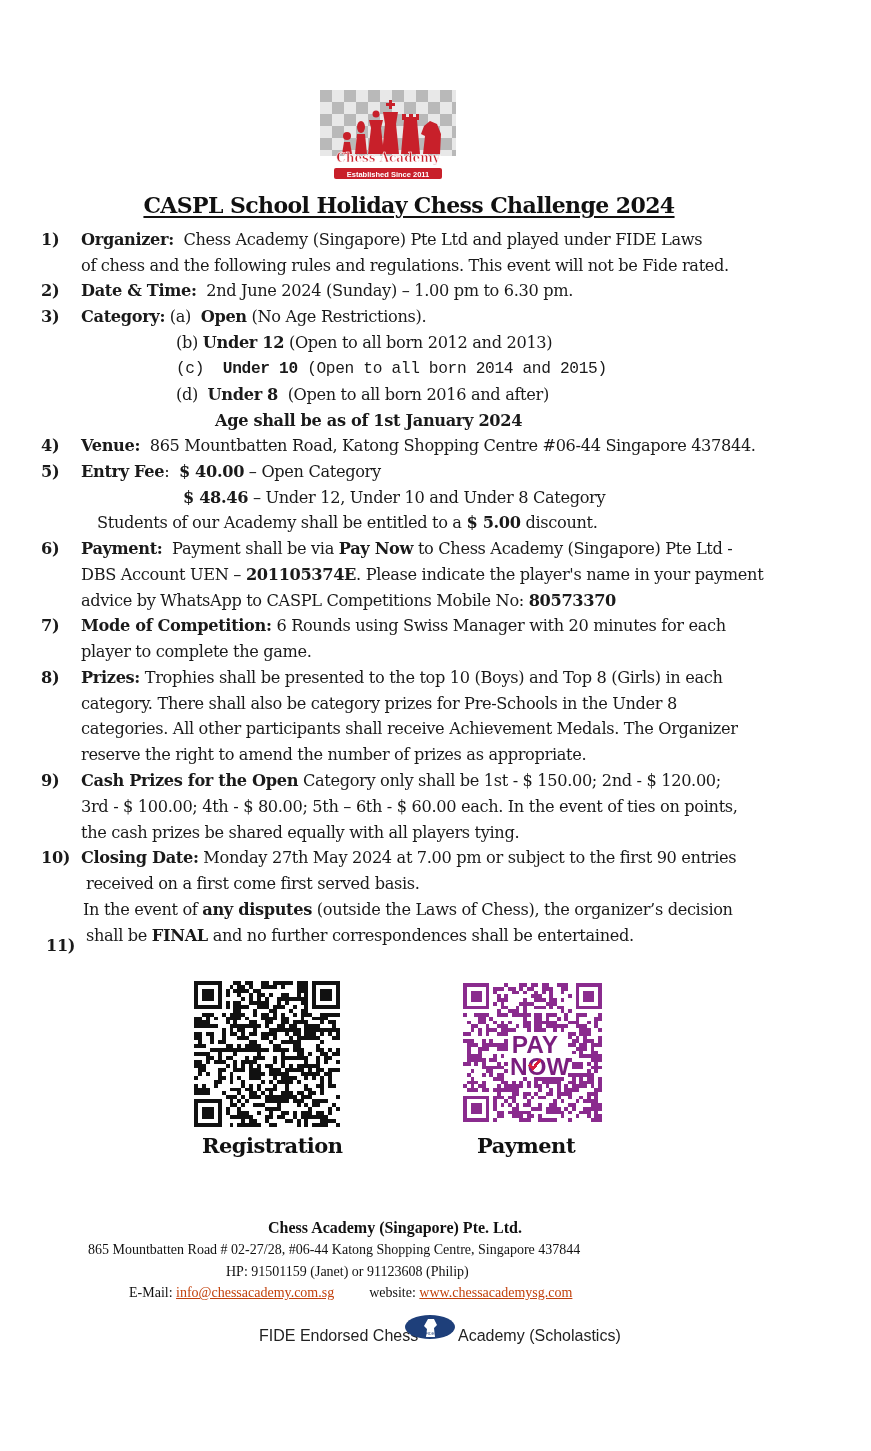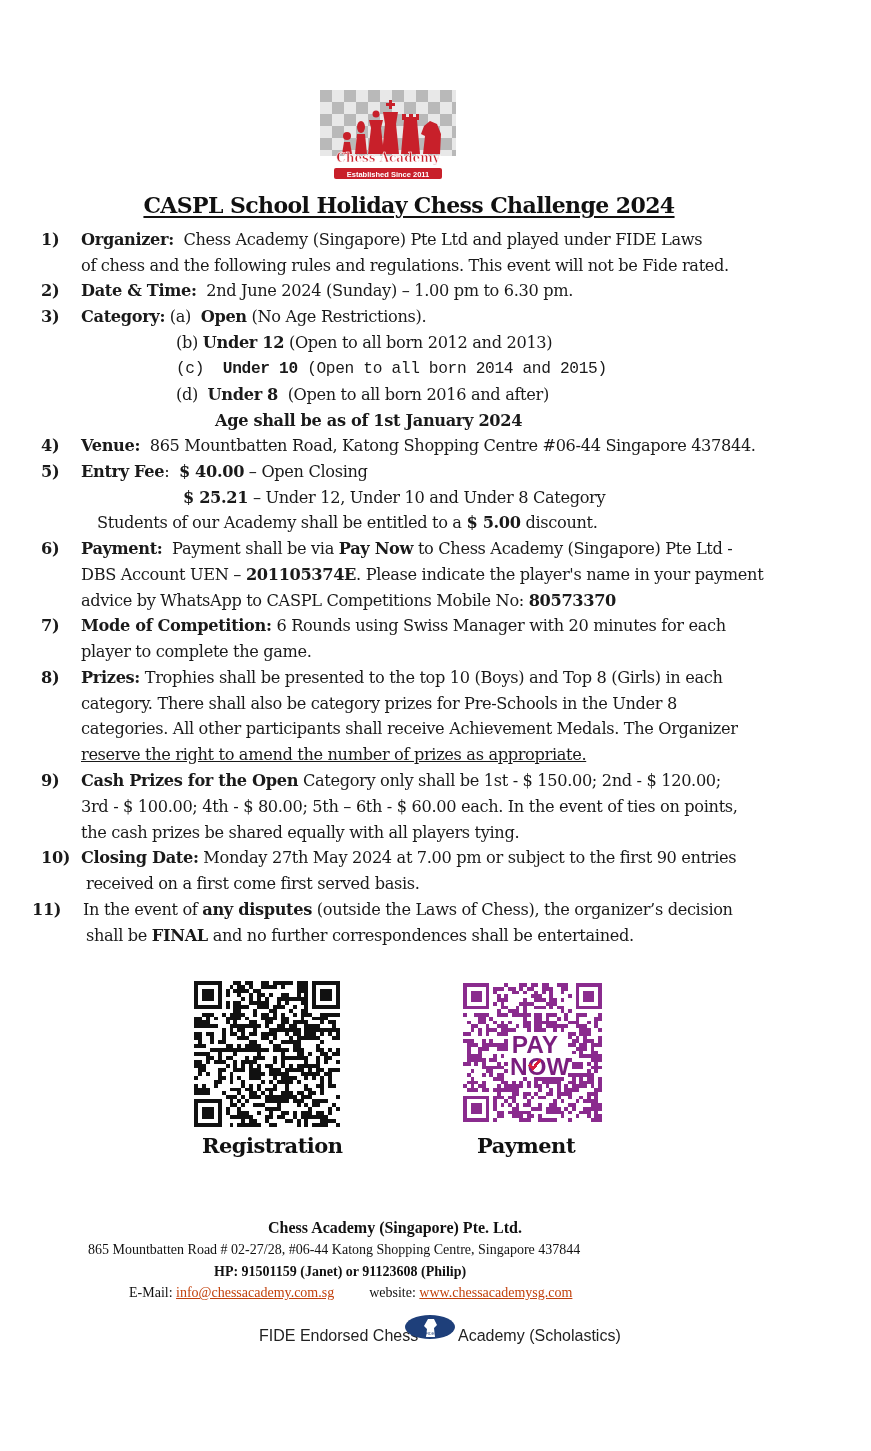--- a/index.html
+++ b/index.html
@@ -126,25 +126,25 @@
       <span class="b">Venue:</span>&nbsp;
       <span>865 Mountbatten Road, Katong Shopping Centre #06-44 Singapore 437844.</span>
     </span>
   </div>
 
   <div class="line" style="top:232px;">
     <span class="num" style="position:absolute;left:41px;">5)</span>
     <span style="position:absolute;left:81px;">
       <span class="b">Entry Fee</span>:&nbsp;
       <span class="b">$ 40.00</span>
-      <span>– Open Closing</span>
+      <span>– Open Category</span>
     </span>
   </div>
   <div class="line" style="top:258px;left:183px;">
-    <span class="b">$ 25.21</span>
+    <span class="b">$ 48.46</span>
     <span>– Under 12, Under 10 and Under 8 Category</span>
   </div>
   <div class="line" style="top:283px;left:81px;margin-left:16px;">
     <span>Students of our Academy shall be entitled to a</span>
     <span class="b">$ 5.00</span>
     <span>discount.</span>
   </div>
 
   <div class="line" style="top:309px;">
     <span class="num" style="position:absolute;left:41px;">6)</span>
@@ -175,21 +175,21 @@
 
   <div class="line" style="top:438px;">
     <span class="num" style="position:absolute;left:41px;">8)</span>
     <span style="position:absolute;left:81px;">
       <span class="b">Prizes:</span>
       <span>Trophies shall be presented to the top 10 (Boys) and Top 8 (Girls) in each</span>
     </span>
   </div>
   <div class="line" style="top:464px;left:81px;">category. There shall also be category prizes for Pre-Schools in the Under 8</div>
   <div class="line" style="top:489px;left:81px;">categories. All other participants shall receive Achievement Medals. The Organizer</div>
-  <div class="line" style="top:515px;left:81px;text-decoration:underline;">reserve the right to amend the number of prizes as appropriate.</div>
+  <div class="line" style="top:515px;left:81px;">reserve the right to amend the number of prizes as appropriate.</div>
 
   <div class="line" style="top:541px;">
     <span class="num" style="position:absolute;left:41px;">9)</span>
     <span style="position:absolute;left:81px;">
       <span class="b">Cash Prizes for the Open</span>
       <span>Category only shall be 1st - $ 150.00; 2nd - $ 120.00;</span>
     </span>
   </div>
   <div class="line" style="top:567px;left:81px;">3rd - $ 100.00; 4th - $ 80.00; 5th – 6th - $ 60.00 each. In the event of ties on points,</div>
   <div class="line" style="top:593px;left:81px;">the cash prizes be shared equally with all players tying.</div>
@@ -197,21 +197,21 @@
   <div class="line" style="top:618px;">
     <span class="num" style="position:absolute;left:41px;">10)</span>
     <span style="position:absolute;left:81px;">
       <span class="b">Closing Date:</span>
       <span>Monday 27th May 2024 at 7.00 pm or subject to the first 90 entries</span>
     </span>
   </div>
   <div class="line" style="top:644px;left:86px;">received on a first come first served basis.</div>
 
   <div class="line" style="top:670px;">
-    <span class="num" style="position:absolute;left:32px;">11)</span>
+    <span class="num" style="position:absolute;left:46px;margin-top:36px;">11)</span>
     <span style="position:absolute;left:83px;">
       <span>In the event of</span>
       <span class="b">any disputes</span>
       <span>(outside the Laws of Chess), the organizer’s decision</span>
     </span>
   </div>
   <div class="line" style="top:696px;left:86px;">
     <span>shall be</span>
     <span class="b">FINAL</span>
     <span>and no further correspondences shall be entertained.</span>
@@ -237,21 +237,21 @@
       <text x="13" y="18.5" font-family="Liberation Sans, sans-serif" font-weight="bold" font-size="6.5" fill="#7a1d7e">PAY</text>
       <text x="12.5" y="24.5" font-family="Liberation Sans, sans-serif" font-weight="bold" font-size="6.5" fill="#7a1d7e">NOW</text>
       <path d="M17.6 21.6 l1 1.2 l2 -2.4" stroke="#d81b3b" stroke-width="0.8" fill="none"></path>
     </svg>
 </div>
 <div class="qr-label" style="left:477px;top:1133px;">Payment</div>
 
 <div class="footer">
   <div class="f-line f-title" style="top:1219px;left:0;width:790px;text-align:center;">Chess Academy (Singapore) Pte. Ltd.</div>
   <div class="f-line" style="top:1242px;left:88px;">865 Mountbatten Road # 02-27/28, #06-44 Katong Shopping Centre, Singapore 437844</div>
-  <div class="f-line" style="top:1264px;left:214px;font-weight:bold;">HP: 91501159 (Janet)  or  91123608 (Philip)</div>
+  <div class="f-line" style="top:1264px;left:226px;">HP: 91501159 (Janet)  or  91123608 (Philip)</div>
   <div class="f-line" style="top:1285px;left:129px;">
     <span>E-Mail:</span>
     <span class="link">info@chessacademy.com.sg</span>
     <span style="display:inline-block;width:28px;"></span>
     <span>website:</span>
     <span class="link">www.chessacademysg.com</span>
   </div>
   <div class="fide-line" style="top:1327px;left:259px;">FIDE Endorsed Chess</div>
   <div style="position:absolute;left:404px;top:1313px;width:52px;height:30px;">
     <svg width="52" height="30" viewBox="0 0 52 30">

